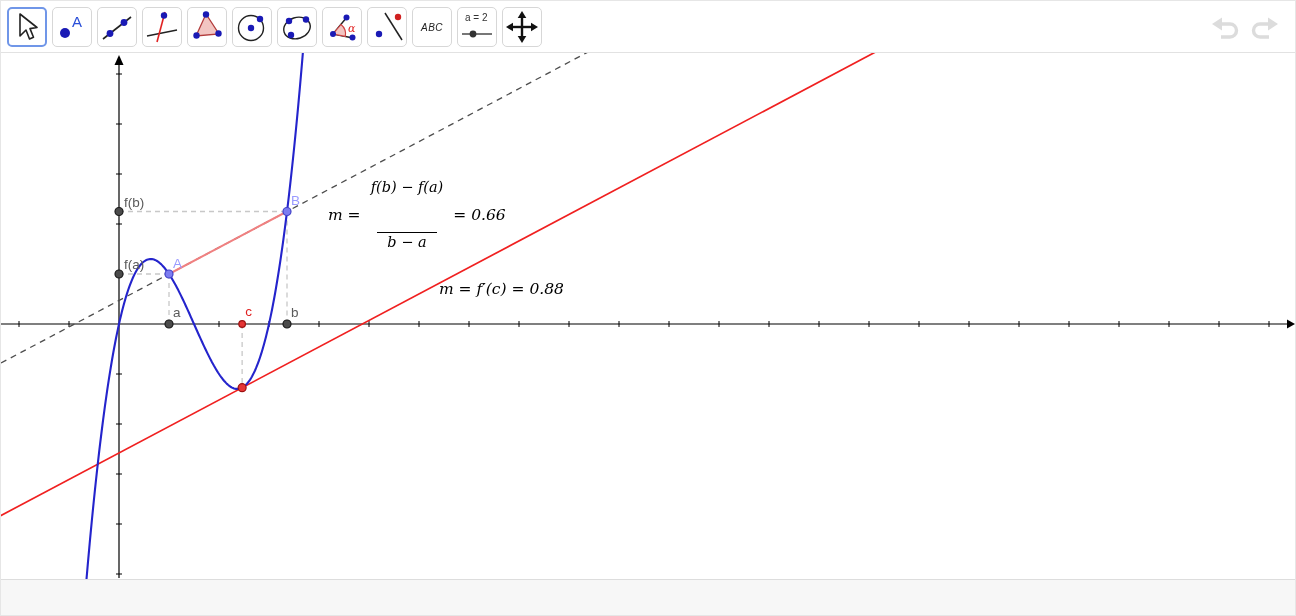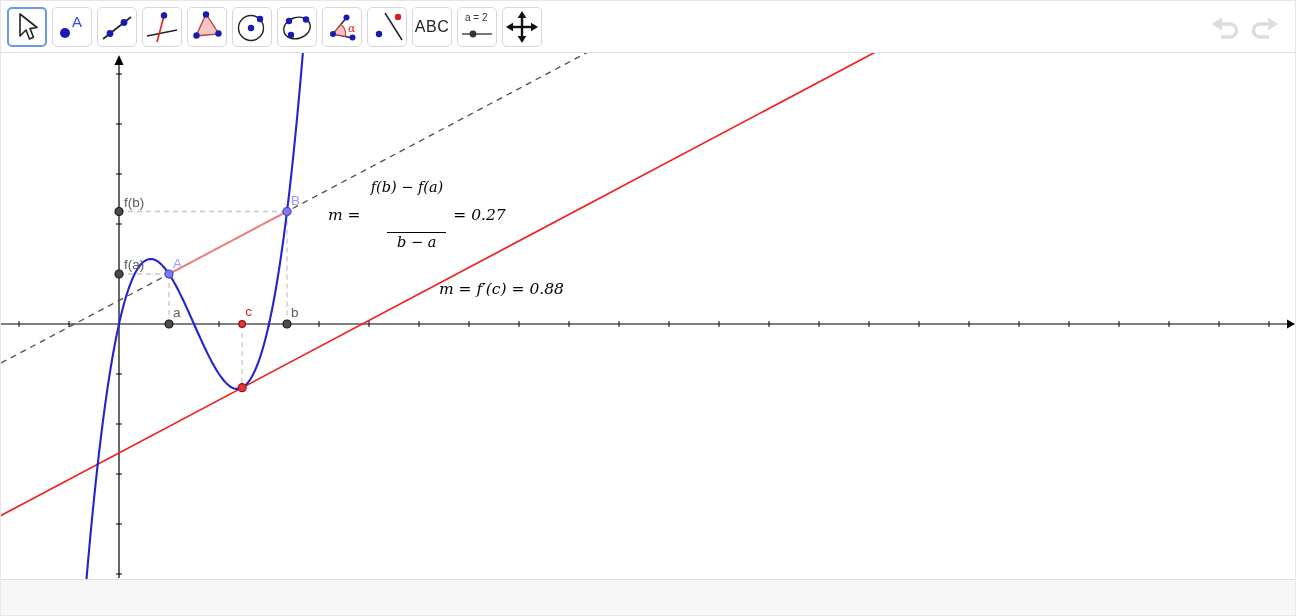--- a/index.html
+++ b/index.html
@@ -7,34 +7,34 @@
        font-family:"Liberation Sans",sans-serif;border:1px solid #e6e6e6;box-sizing:border-box;}
 
   
   #toolbar{position:absolute;left:0;top:0;width:1296px;height:52px;background:#fff;
            border-bottom:1px solid #e2e2e2;box-sizing:border-box;}
   .tools{position:absolute;left:6px;top:6px;display:flex;gap:5px;}
   .tool-btn{width:40px;height:40px;background:#fff;border:1px solid #d7d7d7;border-radius:5px;
             box-sizing:border-box;display:flex;align-items:center;justify-content:center;padding:0;cursor:pointer;}
   .tool-btn.selected{border:2px solid #7096e8;}
   .tool-btn svg{display:block;}
-  .glyph-text{font-size:16px;color:#222;letter-spacing:0.5px;}
+  .glyph-text{font-size:10px;color:#222;letter-spacing:0.5px;font-style:italic;}
   .glyph-slider{position:relative;width:34px;height:26px;}
   .glyph-slider .s-label{position:absolute;left:5px;top:-2px;font-size:10px;color:#333;}
   .undo-redo{position:absolute;right:18px;top:12px;display:flex;gap:8px;}
   .ur-btn{background:none;border:none;padding:0;cursor:default;}
 
   
   #gview{position:absolute;left:0;top:52px;width:1296px;height:526px;background:#fff;}
 
   
   .math{position:absolute;color:#000;font-family:"DejaVu Serif","Liberation Serif",serif;
         font-style:italic;z-index:3;}
   #formula-secant{left:327px;top:177px;display:flex;align-items:center;gap:7px;font-size:15.5px;}
-  #formula-secant .frac{display:inline-flex;flex-direction:column;align-items:flex-end;font-size:14.5px;line-height:1.25;}
+  #formula-secant .frac{display:inline-flex;flex-direction:column;align-items:center;font-size:14.5px;line-height:1.25;}
   #formula-secant .frac .num{padding:0 3px;}
   #formula-secant .frac .den{border-top:1.2px solid #000;padding:0 10px;margin-top:36px;}
   #formula-tangent{left:438px;top:279px;font-size:15.5px;}
 
   
   #navbar{position:absolute;left:0;top:578px;width:1296px;height:38px;background:#f7f7f7;
           border-top:1px solid #ddd;box-sizing:border-box;}
 </style>
 </head>
 <body>
@@ -230,21 +230,21 @@
       <text x="290" y="203.5" fill="#9a9aff" font-size="13.5" font-family="Liberation Sans, sans-serif">B</text>
       <circle cx="241.125" cy="386.7" r="4" fill="#e53535" stroke="#9c1010" stroke-width="1.2"></circle>
     </svg>
 
   <div class="math" id="formula-secant">
     <span>m =</span>
     <span class="frac">
       <span class="num">f(b) − f(a)</span>
       <span class="den">b − a</span>
     </span>
-    <span>= 0.27</span>
+    <span>= 0.66</span>
   </div>
 
   <div class="math" id="formula-tangent">
     <span>m = f′(c) = 0.88</span>
   </div>
 
   <div id="navbar">
 
     
 

